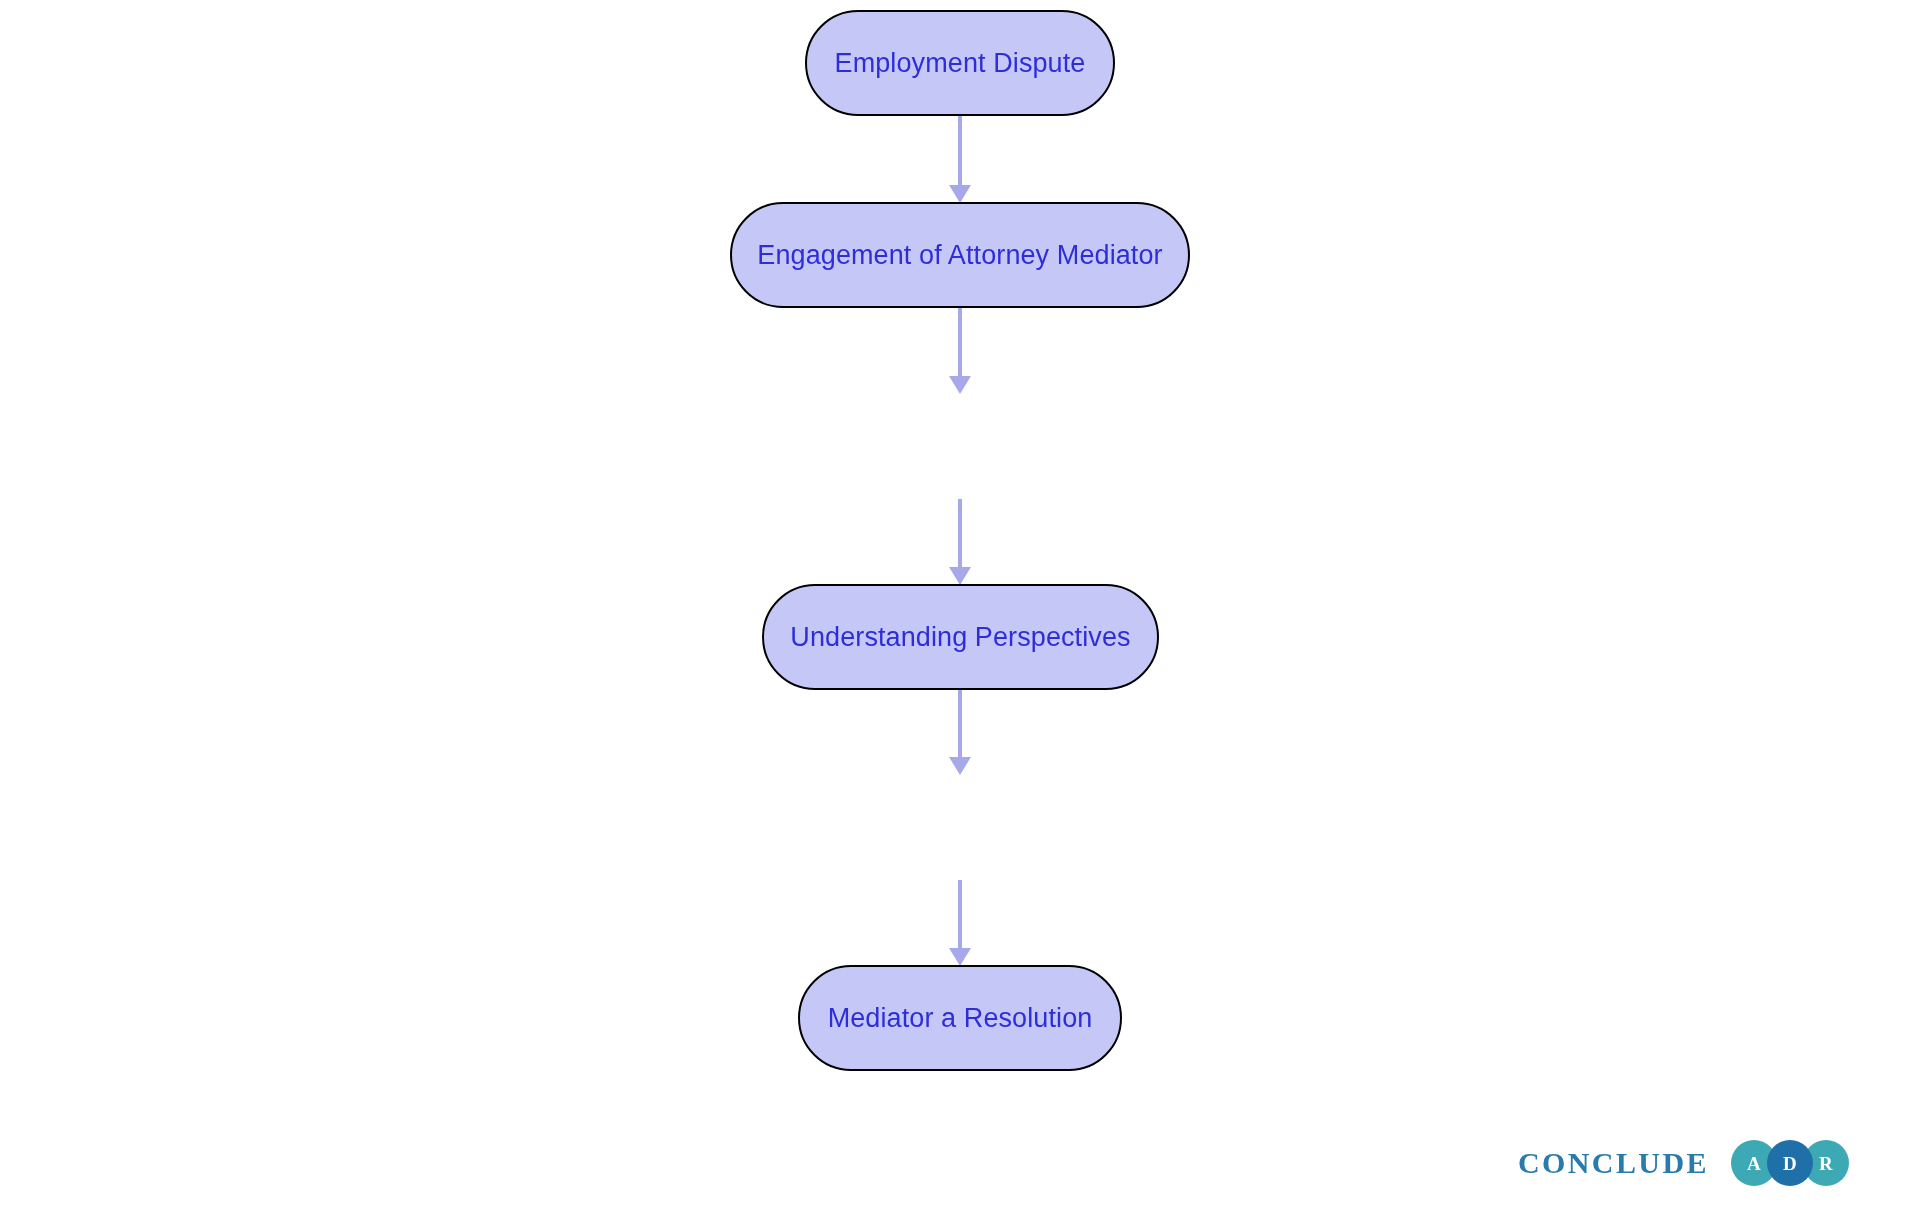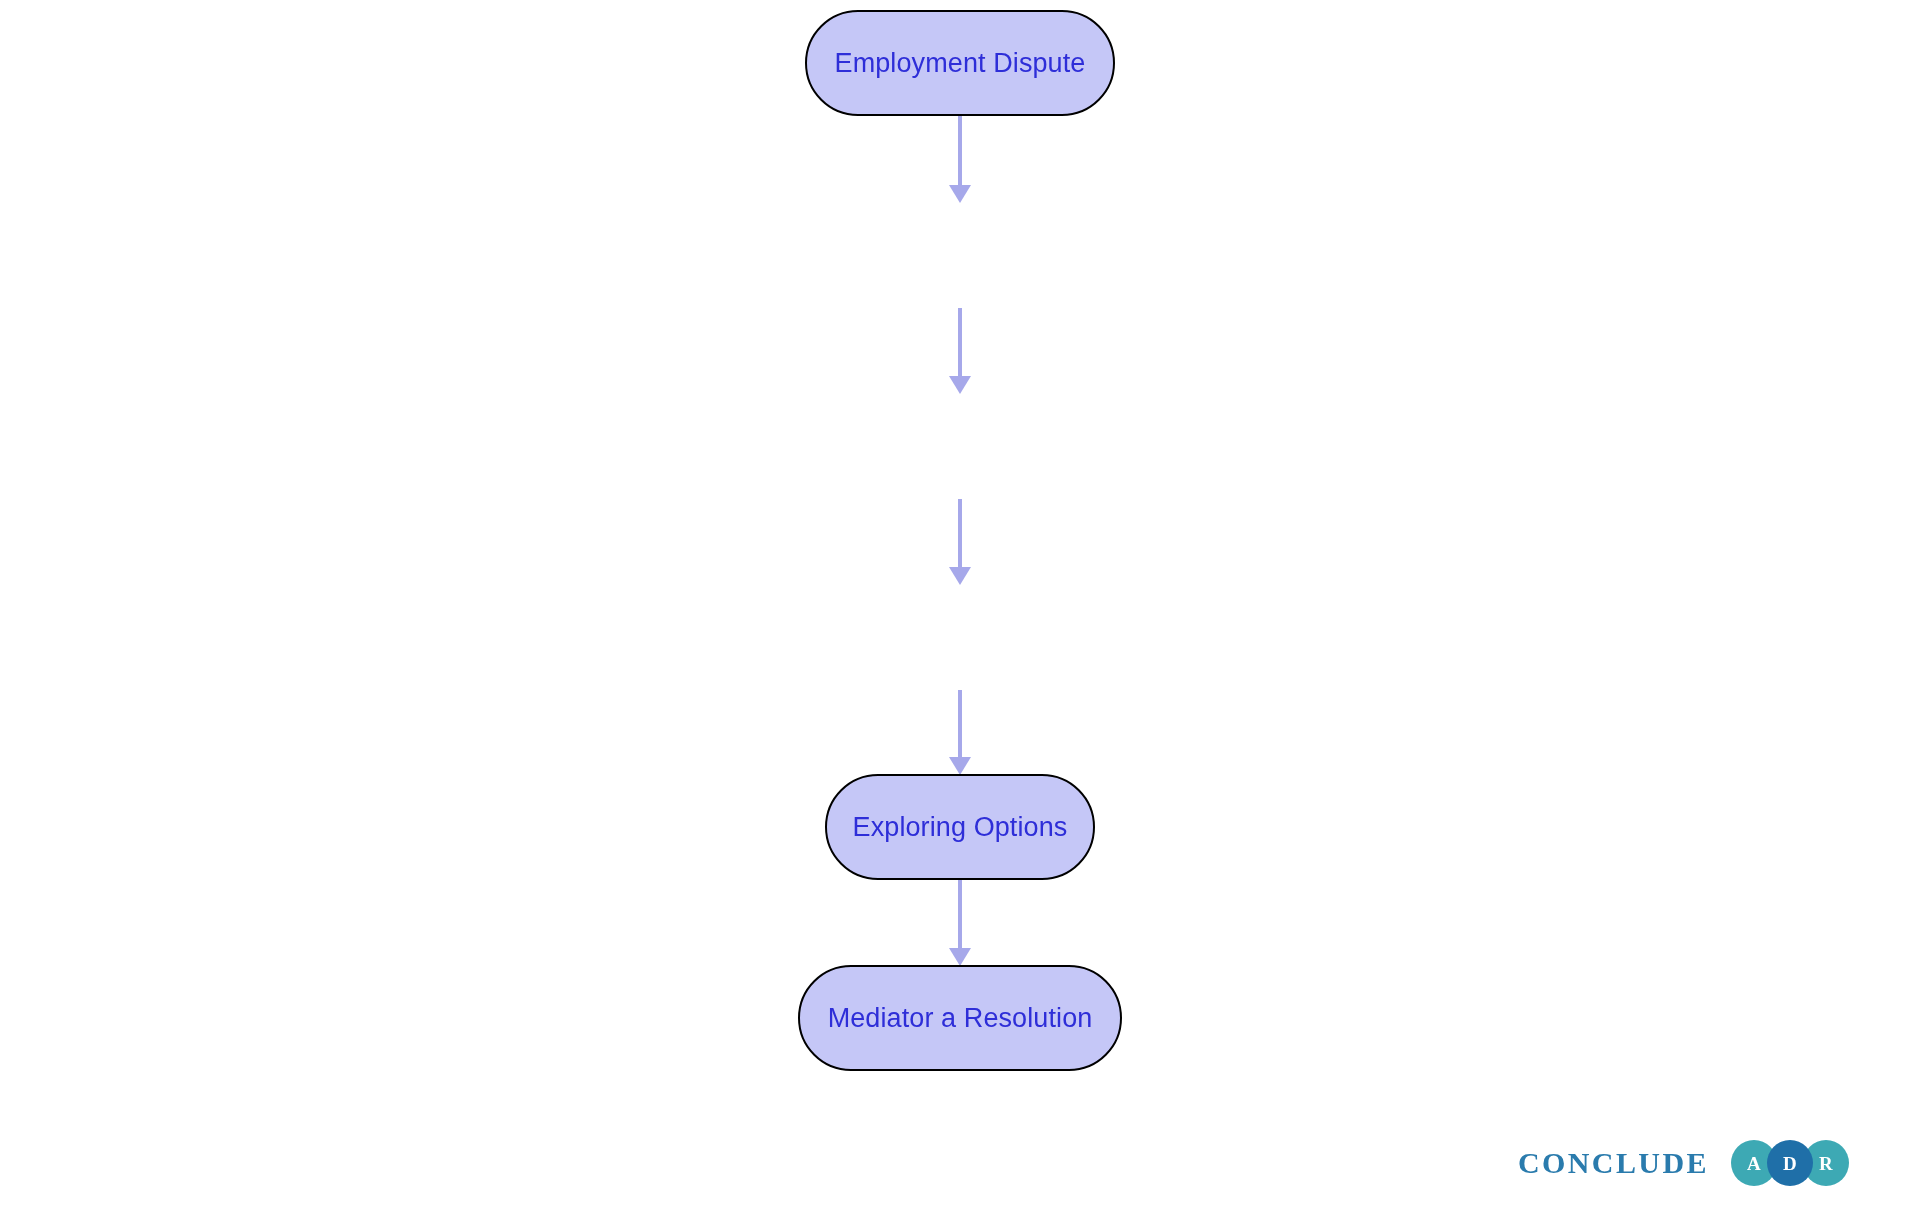--- a/index.html
+++ b/index.html
@@ -150,41 +150,44 @@
 
     <div class="node node-1">
       <span class="node-label">Employment Dispute</span>
     </div>
 
     <div class="connector conn-1">
       <div class="stem"></div>
       <div class="head"></div>
     </div>
 
+    <div class="node node-2">
+      <span class="node-label">Engagement of Attorney Mediator</span>
+    </div>
 
     <div class="connector conn-2">
       <div class="stem"></div>
       <div class="head"></div>
     </div>
 
 
     <div class="connector conn-3">
       <div class="stem"></div>
       <div class="head"></div>
     </div>
 
+    <div class="node node-4">
+      <span class="node-label">Understanding Perspectives</span>
+    </div>
 
     <div class="connector conn-4">
       <div class="stem"></div>
       <div class="head"></div>
     </div>
 
-    <div class="node node-5">
-      <span class="node-label">Exploring Options</span>
-    </div>
 
     <div class="connector conn-5">
       <div class="stem"></div>
       <div class="head"></div>
     </div>
 
     <div class="node node-6">
       <span class="node-label">Mediator a Resolution</span>
     </div>
 

